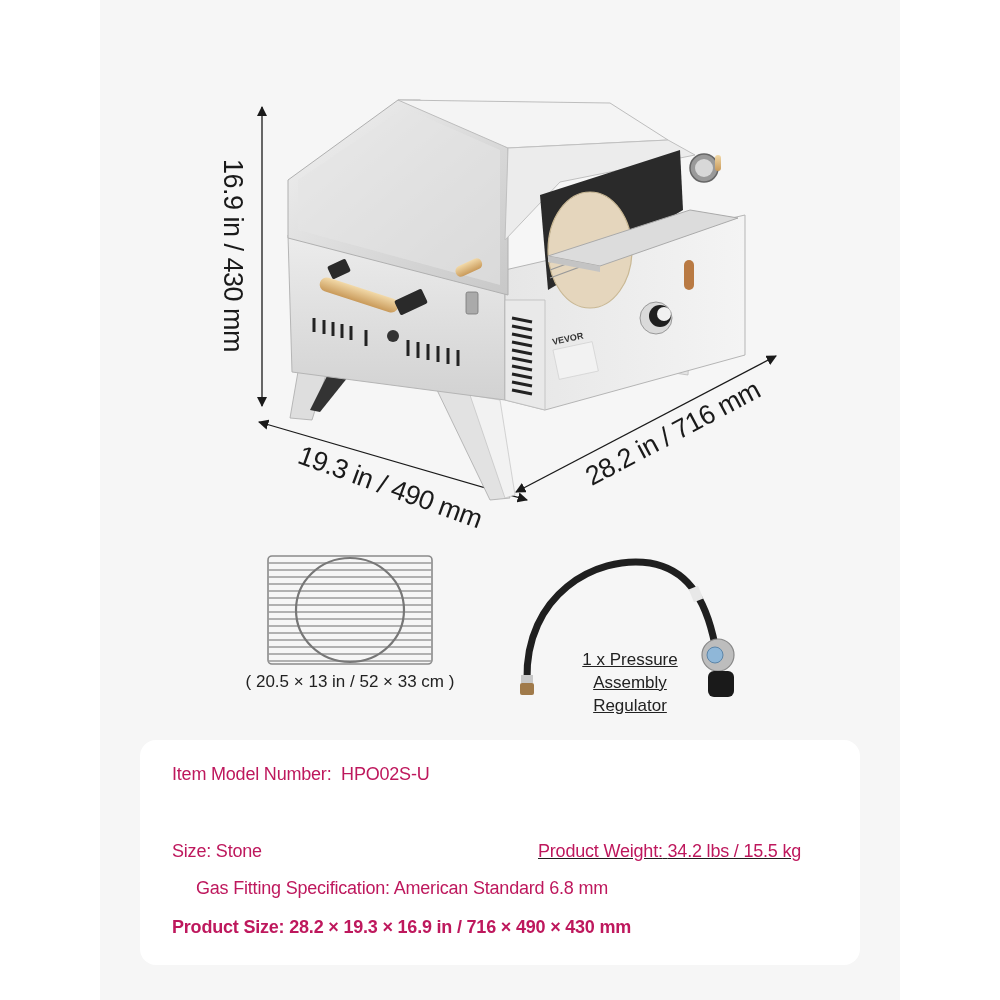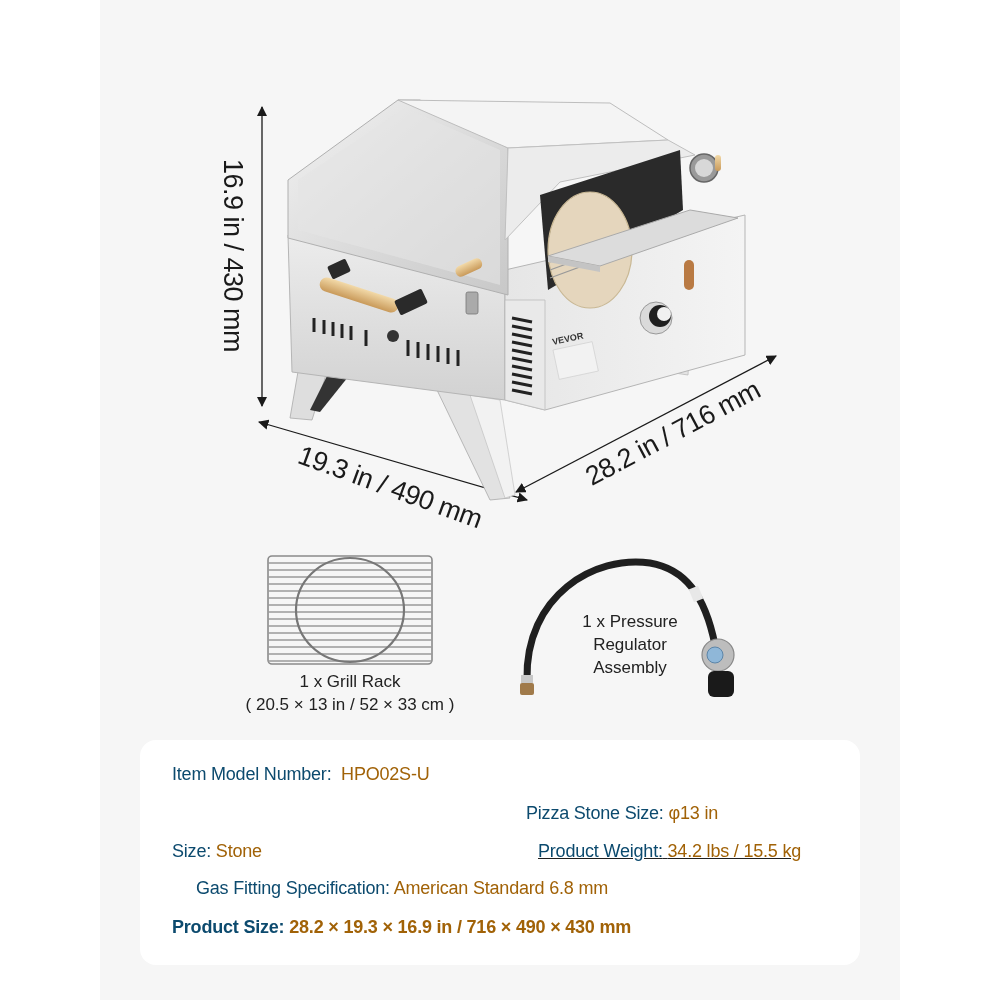--- a/index.html
+++ b/index.html
@@ -22,22 +22,22 @@
     position:absolute; font-size:17px; color:#222; text-align:center;
     line-height:23px; white-space:nowrap;
   }
   .spec-card {
     position:absolute; left:140px; top:740px; width:720px; height:225px;
     background:#ffffff; border-radius:16px;
   }
   .spec-row {
     position:absolute; font-size:18px; white-space:nowrap; letter-spacing:-0.2px;
   }
-  .spec-key { color:#0c4a6e; }
-  .spec-val { color:#a16207; }
+  .spec-key { color:#be185d; }
+  .spec-val { color:#be185d; }
 </style>
 </head>
 <body>
 
 <div class="panel"></div>
 
 <svg class="abs" style="left:0;top:0" width="1000" height="1000">
   <defs>
     <marker id="ah" viewBox="0 0 10 10" refX="9" refY="5" markerWidth="8" markerHeight="8" orient="auto-start-reverse">
       <path d="M0,0 L10,5 L0,10 z" fill="#1a1a1a"></path>
@@ -166,48 +166,43 @@
       <line x1="6" y1="76" x2="170" y2="76"></line>
     <line x1="6" y1="83" x2="170" y2="83"></line>
       <line x1="6" y1="90" x2="170" y2="90"></line>
     <line x1="6" y1="97" x2="170" y2="97"></line>
       <line x1="6" y1="104" x2="170" y2="104"></line>
     <line x1="6" y1="111" x2="170" y2="111"></line>
   </g>
   <ellipse cx="88" cy="60" rx="54" ry="52" fill="none" stroke="#777" stroke-width="2.2"></ellipse>
 </svg>
 <div class="caption" style="left:220px;top:670px;width:260px;">
-  <div>1 x Grill Rack</div>
   <div>( 20.5 × 13 in / 52 × 33 cm )</div>
 </div>
 
 <svg class="abs" style="left:505px;top:555px" width="250" height="160">
   <path d="M22,125 C20,40 90,0 145,8 C180,14 200,40 210,90" fill="none" stroke="#1f1f1f" stroke-width="7" stroke-linecap="round"></path>
   <rect x="186" y="32" width="10" height="14" fill="#e8e8e8" transform="rotate(-22 191 39)"></rect>
   <rect x="16" y="120" width="12" height="8" fill="#c8c8c8"></rect>
   <rect x="15" y="128" width="14" height="12" rx="2" fill="#a07a4a"></rect>
   <circle cx="213" cy="100" r="16" fill="#bdbdbd" stroke="#888" stroke-width="1.2"></circle>
   <circle cx="210" cy="100" r="8" fill="#8fb7d8" stroke="#5c85a8" stroke-width="1"></circle>
   <rect x="203" y="116" width="26" height="26" rx="6" fill="#1a1a1a"></rect>
 </svg>
-<div class="caption" style="left:540px;top:610px;width:180px;">
+<div class="caption" style="left:540px;top:648px;width:180px;text-decoration:underline;">
   <div>1 x Pressure</div>
+  <div>Assembly</div>
   <div>Regulator</div>
-  <div>Assembly</div>
 </div>
 
 <div class="spec-card">
   <div class="spec-row" style="left:32px;top:24px;">
     <span class="spec-key">Item Model Number:</span>&nbsp;
     <span class="spec-val">HPO02S-U</span>
   </div>
-  <div class="spec-row" style="left:386px;top:63px;">
-    <span class="spec-key">Pizza Stone Size:</span>
-    <span class="spec-val">φ13 in</span>
-  </div>
   <div class="spec-row" style="left:32px;top:101px;">
     <span class="spec-key">Size:</span>
     <span class="spec-val">Stone</span>
   </div>
   <div class="spec-row" style="left:398px;top:101px;text-decoration:underline;">
     <span class="spec-key">Product Weight:</span>
     <span class="spec-val">34.2 lbs / 15.5 kg</span>
   </div>
   <div class="spec-row" style="left:32px;top:138px;margin-left:24px;">
     <span class="spec-key">Gas Fitting Specification:</span>

